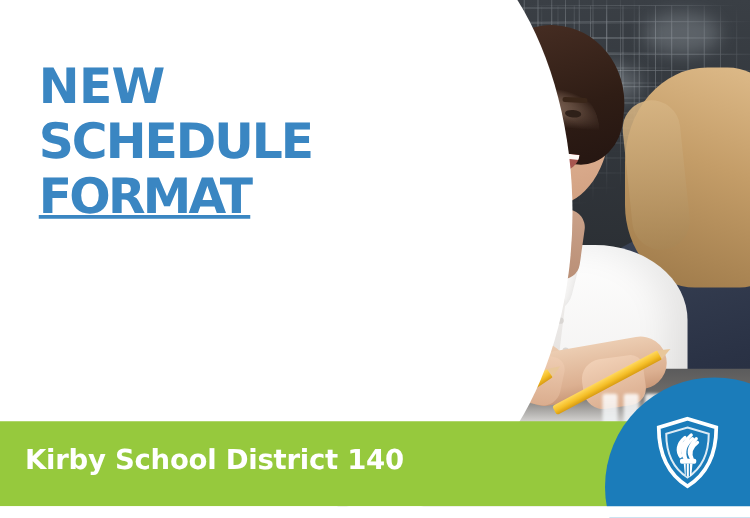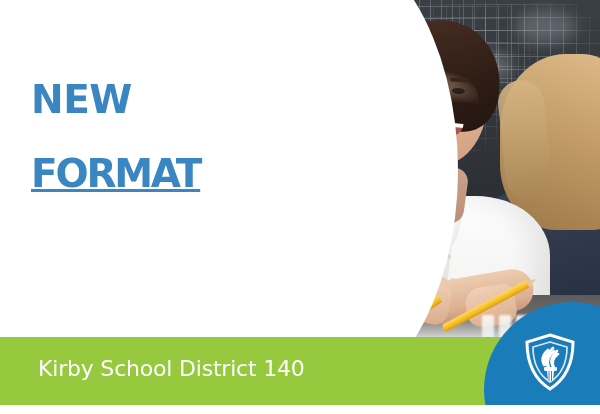--- a/index.html
+++ b/index.html
@@ -403,32 +403,32 @@
     top: 48px;
     width: 262px;
     color: #3a86c2;
     font-family: "DejaVu Sans", sans-serif;
     font-weight: bold;
     font-size: 39px;
     line-height: 44px;
     letter-spacing: -0.5px;
     text-transform: uppercase;
   }
-  .headline .hl-line { display: block; white-space: nowrap; margin-top: 30px; }
+  .headline .hl-line { display: block; white-space: nowrap; }
   .hl-2, .hl-3, .hl-4 { letter-spacing: -1.6px; }
   .hl-4 { letter-spacing: -2.2px; text-decoration: underline; }
 
   
   .district {
     position: absolute;
-    left: 38px;
+    left: 20px;
     top: 355px;
     color: #ffffff;
     font-family: "DejaVu Sans", sans-serif;
-    font-weight: normal;
+    font-weight: bold;
     font-size: 22px;
     line-height: 28px;
     letter-spacing: -0.2px;
     white-space: nowrap;
   }
 
   .bottom-strip {
     position: absolute;
     left: 0;
     top: 405px;
@@ -495,20 +495,21 @@
       <div class="tube"></div>
       <div class="tube"></div>
       <div class="tube"></div>
     </div>
   </div>
 
   <div class="white-panel"></div>
 
   <div class="headline">
     <span class="hl-line hl-0">NEW</span>
+    <span class="hl-line hl-3">SCHEDULE</span>
     <span class="hl-line hl-4">FORMAT</span>
   </div>
 
   <div class="green-bar"></div>
   <div class="district">Kirby School District 140</div>
 
   <div class="blue-circle"></div>
   <div class="logo-shield">
     <svg viewBox="0 0 52 58" width="52" height="58" aria-hidden="true">
       <path d="M26 2 L49 9 C49 30 42 46 26 56 C10 46 3 30 3 9 Z" fill="none" stroke="#ffffff" stroke-width="3"></path>

